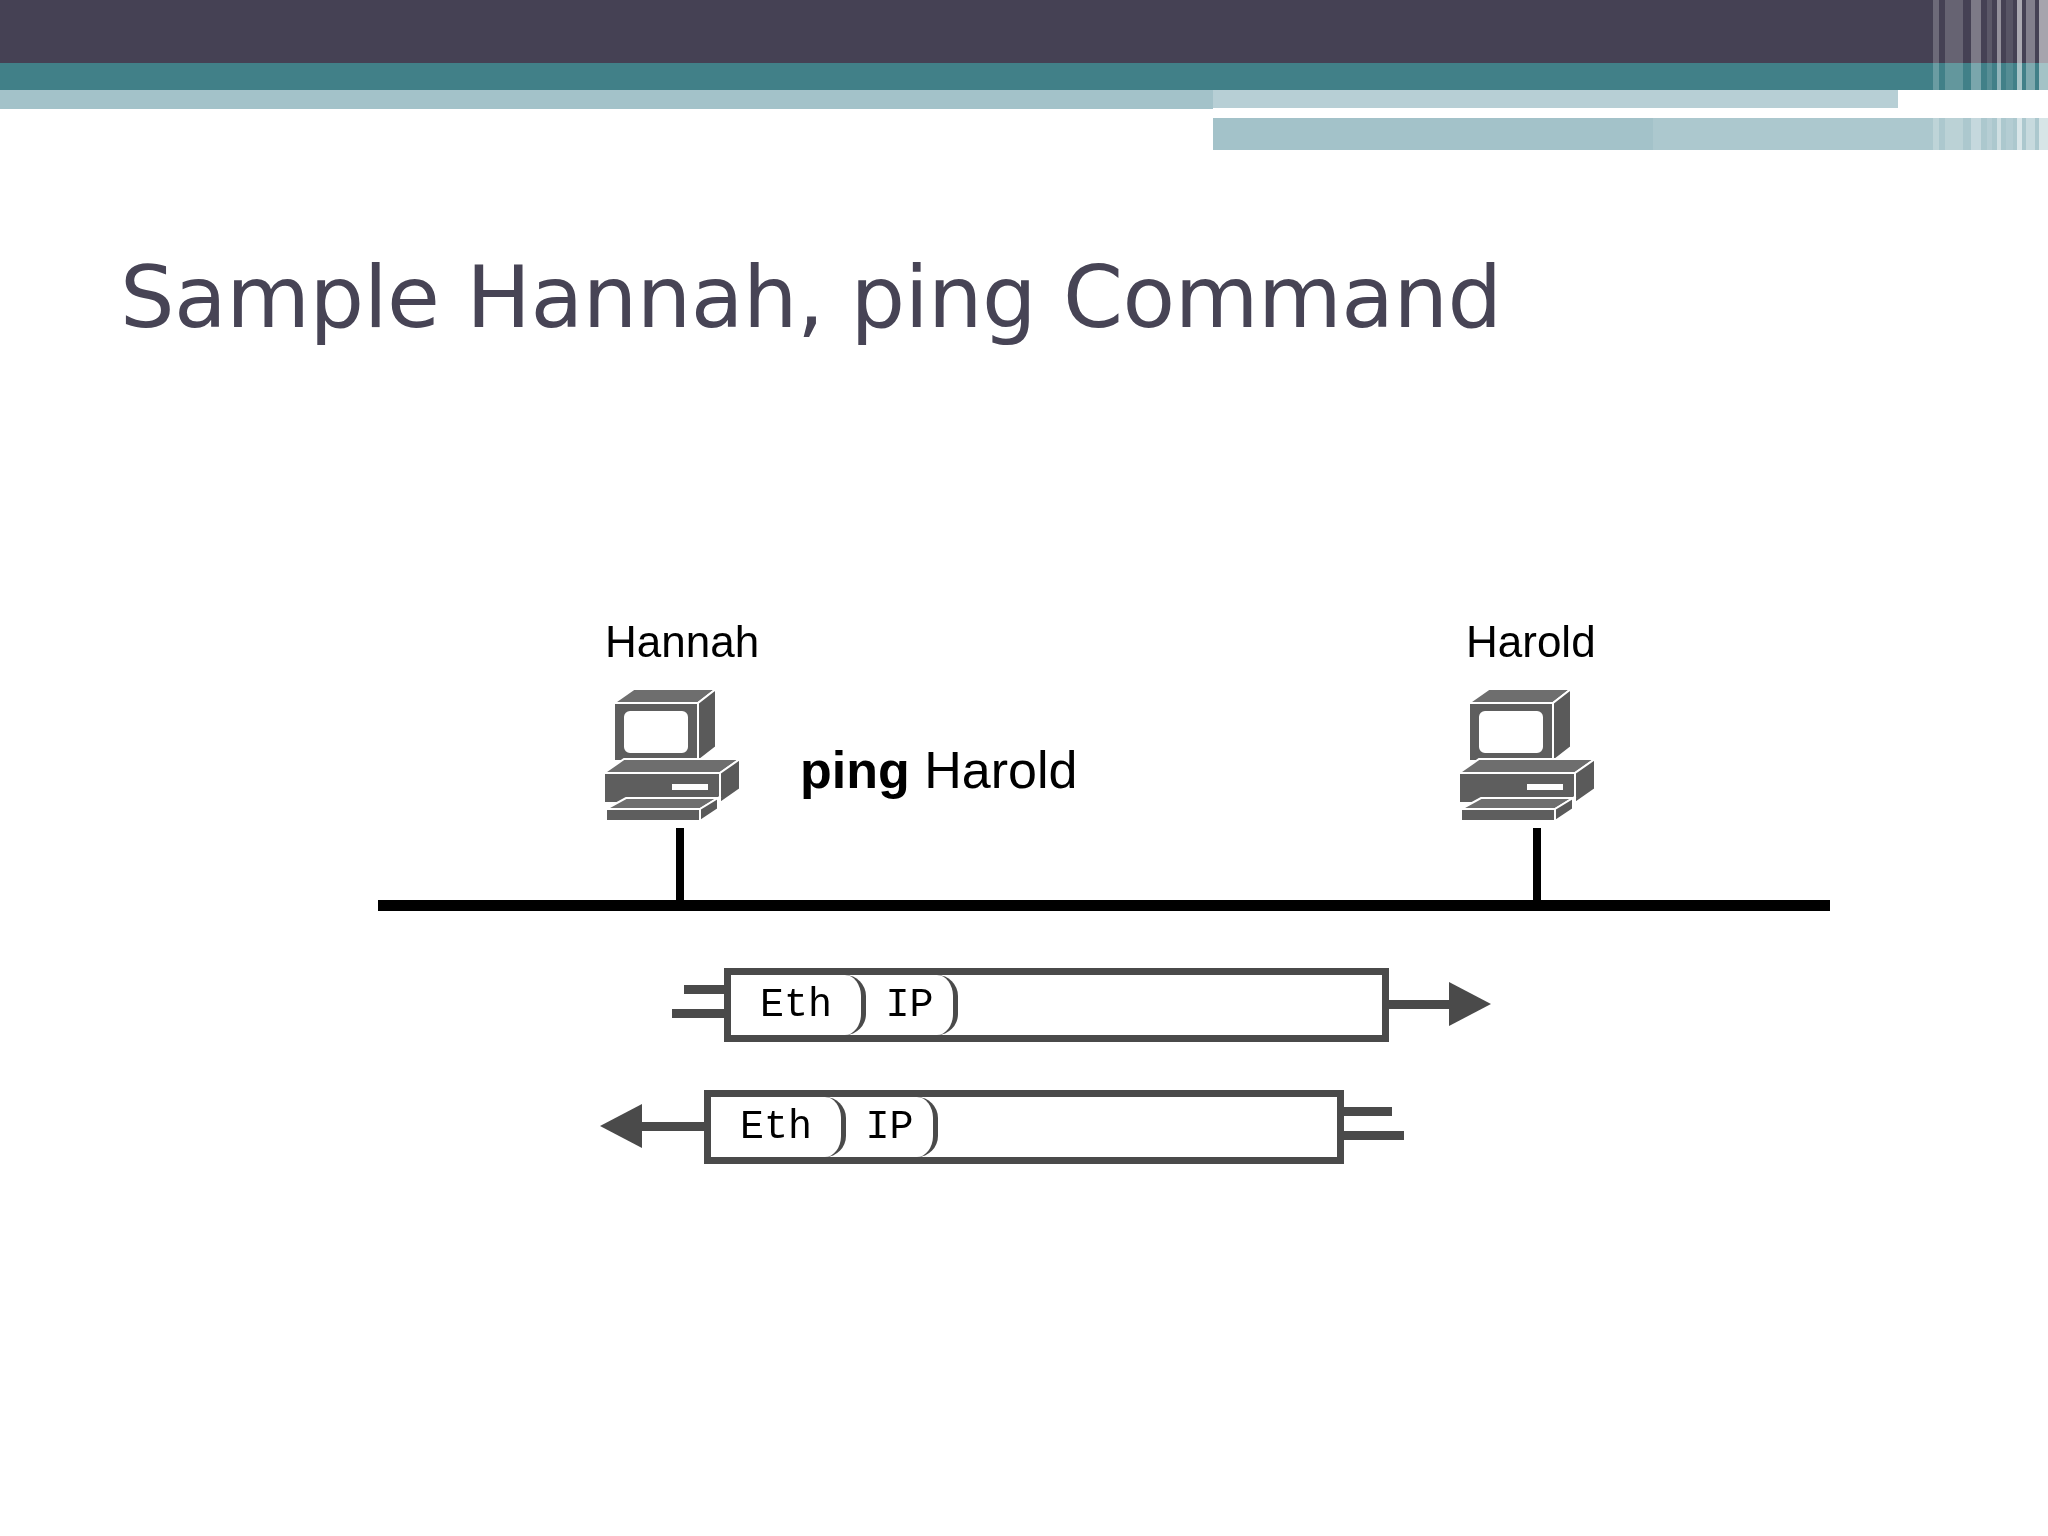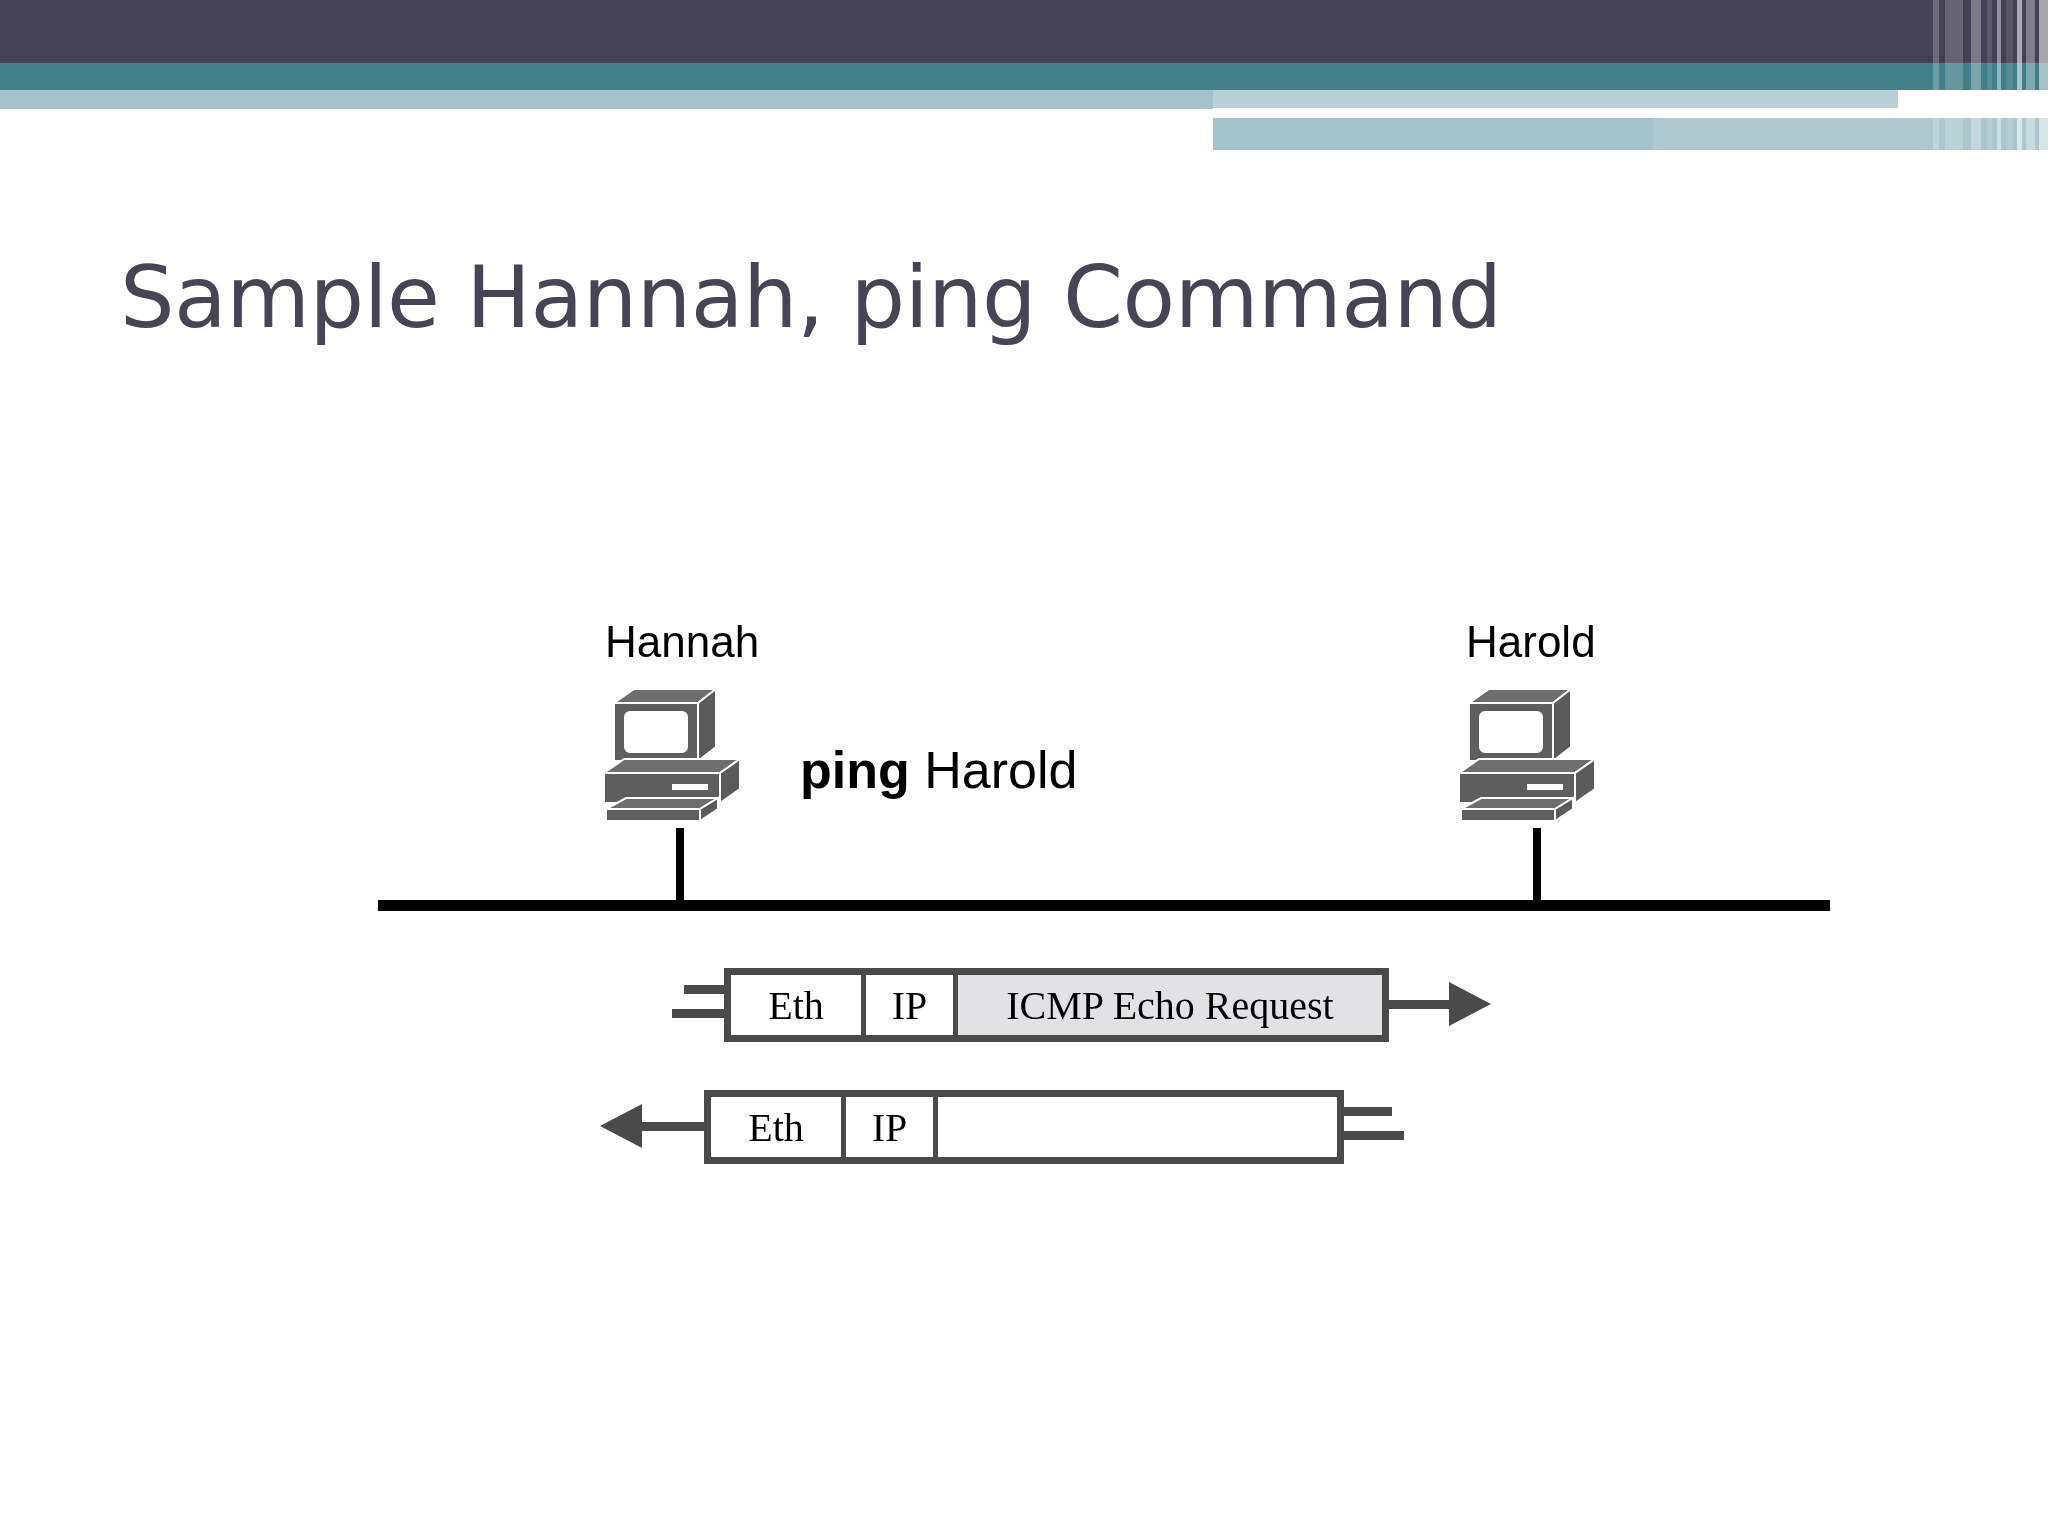--- a/index.html
+++ b/index.html
@@ -116,27 +116,28 @@
     border: 7px solid #4a4a4a;
     box-sizing: border-box;
     display: flex;
     align-items: stretch;
     background: #ffffff;
   }
   .pdu-cell {
     display: flex;
     align-items: center;
     justify-content: center;
-    font-family: Liberation Serif, serif;
+    font-family: Liberation Mono, monospace;
     font-size: 40px;
     color: #000000;
     background: #ffffff;
     border-right: 5px solid #4a4a4a;
     box-sizing: border-box;
     white-space: nowrap;
+    border-radius: 21px;
   }
   .pdu-cell.eth { width: 135px; }
   .pdu-cell.ip  { width: 92px; }
   .pdu-cell.payload {
     background: #e2e2e4;
     border-right: none;
     padding: 0 22px;
     flex: 1 1 auto;
   }
 
@@ -242,21 +243,20 @@
   <div id="network-bus"></div>
 
   <div class="packet-row" id="packet-request">
     <div class="comb left" style="left:0px; top:0px;">
       <div class="tine t1"></div>
       <div class="tine t2"></div>
     </div>
     <div class="pdu" style="left:52px; width:665px;">
       <div class="pdu-cell eth">Eth</div>
       <div class="pdu-cell ip">IP</div>
-      <div class="pdu-cell payload">ICMP Echo Request</div>
     </div>
     <div class="arrow-line" style="left:717px; width:60px;"></div>
     <div class="arrow-head right" style="left:777px;"></div>
   </div>
 
   <div class="packet-row" id="packet-reply">
     <div class="arrow-head left" style="left:0px;"></div>
     <div class="arrow-line" style="left:42px; width:62px;"></div>
     <div class="pdu" style="left:104px; width:640px;">
       <div class="pdu-cell eth">Eth</div>

